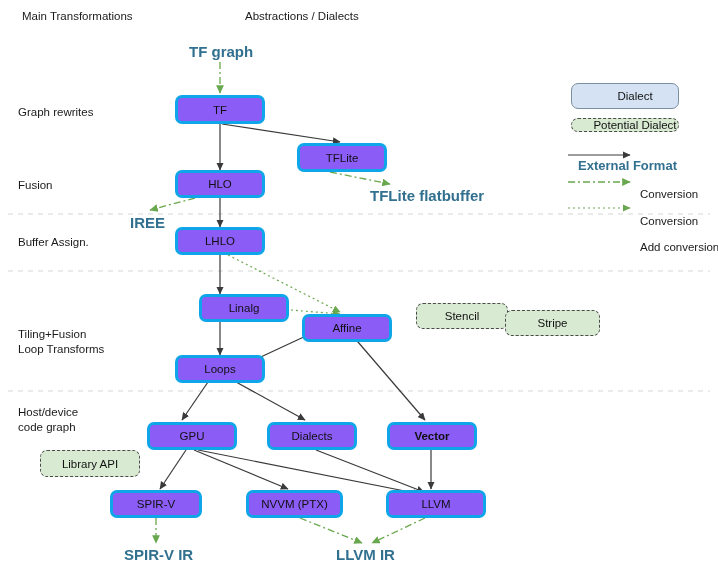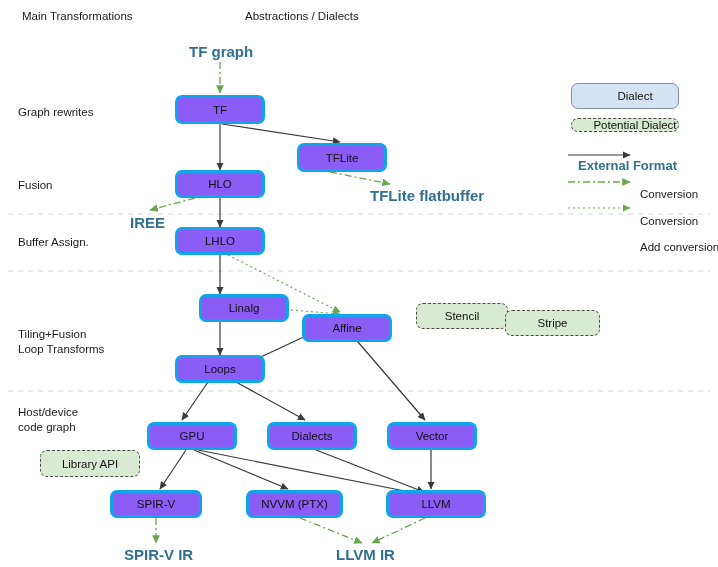--- a/index.html
+++ b/index.html
@@ -137,21 +137,21 @@
   <div class="node dialect" style="left:175px;top:294px;width:90px;height:28px;margin-left:24px;">Linalg</div>
 
   <div class="node dialect" style="left:302px;top:314px;width:90px;height:28px;">Affine</div>
 
   <div class="node dialect" style="left:175px;top:355px;width:90px;height:28px;">Loops</div>
 
   <div class="node dialect" style="left:147px;top:422px;width:90px;height:28px;">GPU</div>
 
   <div class="node dialect" style="left:267px;top:422px;width:90px;height:28px;">Dialects</div>
 
-  <div class="node dialect" style="left:387px;top:422px;width:90px;height:28px;">Vector</div>
+  <div class="node dialect" style="left:387px;top:422px;width:90px;height:28px;font-weight:bold;">Vector</div>
 
   <div class="node dialect" style="left:110px;top:490px;width:92px;height:28px;">SPIR-V</div>
 
   <div class="node dialect" style="left:246px;top:490px;width:97px;height:28px;">NVVM (PTX)</div>
 
   <div class="node dialect" style="left:386px;top:490px;width:100px;height:28px;">LLVM</div>
 
   <div class="node potential" style="left:416px;top:303px;width:92px;height:26px;">Stencil</div>
 
   <div class="node potential" style="left:505px;top:310px;width:95px;height:26px;">Stripe</div>

